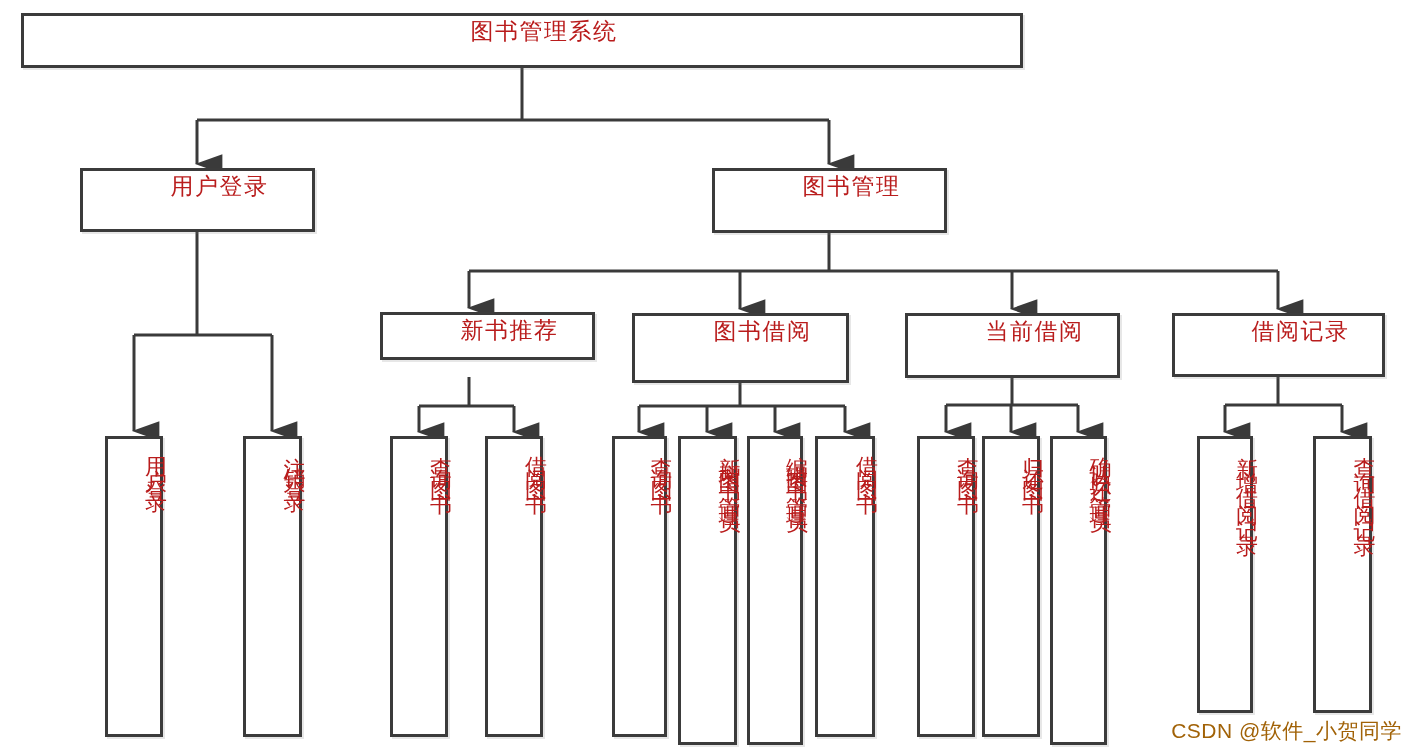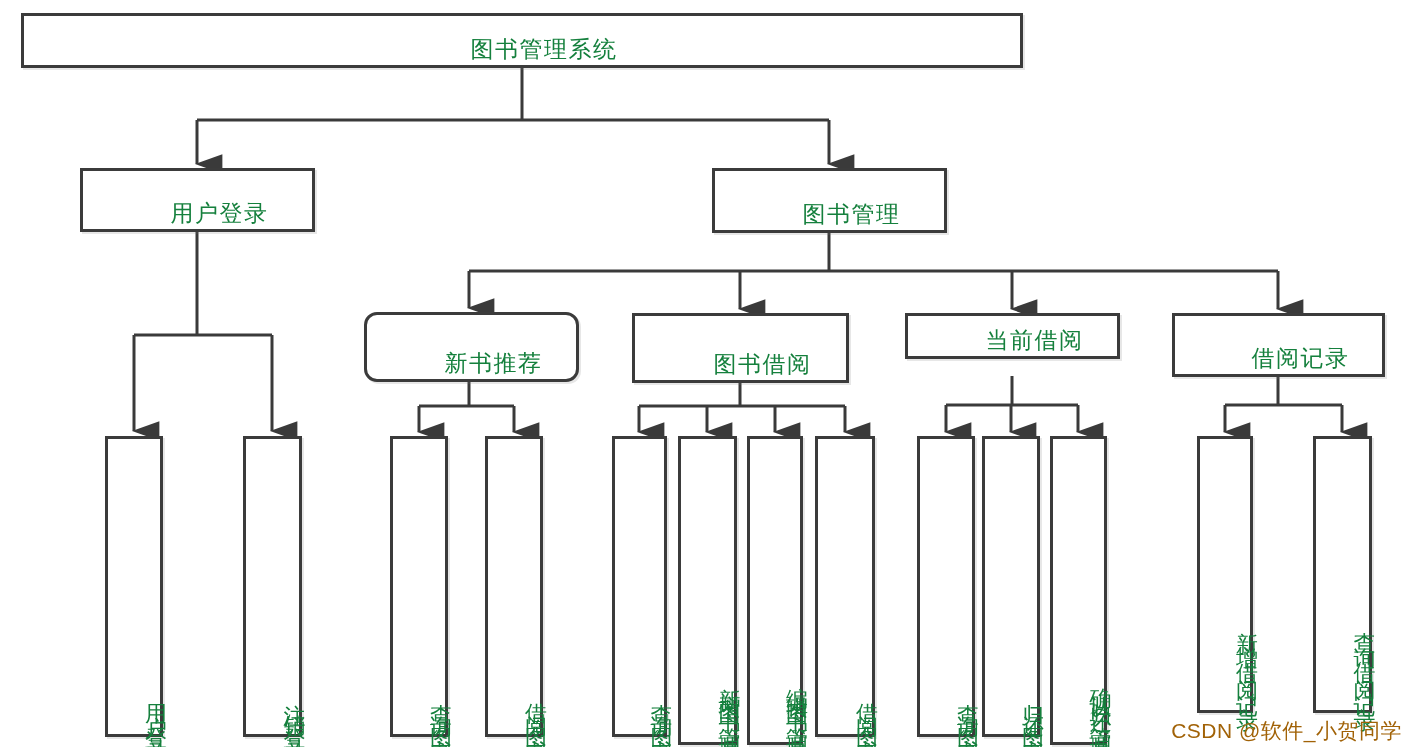--- a/index.html
+++ b/index.html
@@ -26,23 +26,23 @@
     stroke-width: 3;
     fill: none;
   }
   .node {
     position: absolute;
     box-sizing: border-box;
     background: #ffffff;
     border: 3px solid #3b3b3b;
     box-shadow: 2px 2px 0 rgba(120,120,120,0.18);
     display: flex;
-    align-items: flex-end;
+    align-items: flex-start;
     justify-content: center;
-    color: #15803d;
+    color: #b91c1c;
     padding-left: 44px;
   }
   .node.h span {
     font-size: 23px;
     letter-spacing: 1.5px;
     white-space: nowrap;
   }
   .node.v span {
     writing-mode: vertical-rl;
     text-orientation: mixed;
@@ -128,27 +128,27 @@
     <span>图书管理系统</span>
   </div>
 
   <div class="node h" style="left:80px; top:168px; width:235px; height:64px;">
     <span>用户登录</span>
   </div>
   <div class="node h" style="left:712px; top:168px; width:235px; height:65px;">
     <span>图书管理</span>
   </div>
 
-  <div class="node h" style="left:364px; top:312px; width:215px; height:70px;border-radius:13px;">
+  <div class="node h" style="left:380px; top:312px; width:215px; height:48px;">
     <span>新书推荐</span>
   </div>
   <div class="node h" style="left:632px; top:313px; width:217px; height:70px;">
     <span>图书借阅</span>
   </div>
-  <div class="node h" style="left:905px; top:313px; width:215px; height:46px;">
+  <div class="node h" style="left:905px; top:313px; width:215px; height:65px;">
     <span>当前借阅</span>
   </div>
   <div class="node h" style="left:1172px; top:313px; width:213px; height:64px;">
     <span>借阅记录</span>
   </div>
 
   <div class="node v sp-s" style="left:105px; top:436px; width:58px; height:301px;">
     <span>用户登录</span>
   </div>
   <div class="node v sp-s" style="left:243px; top:436px; width:59px; height:301px;">

